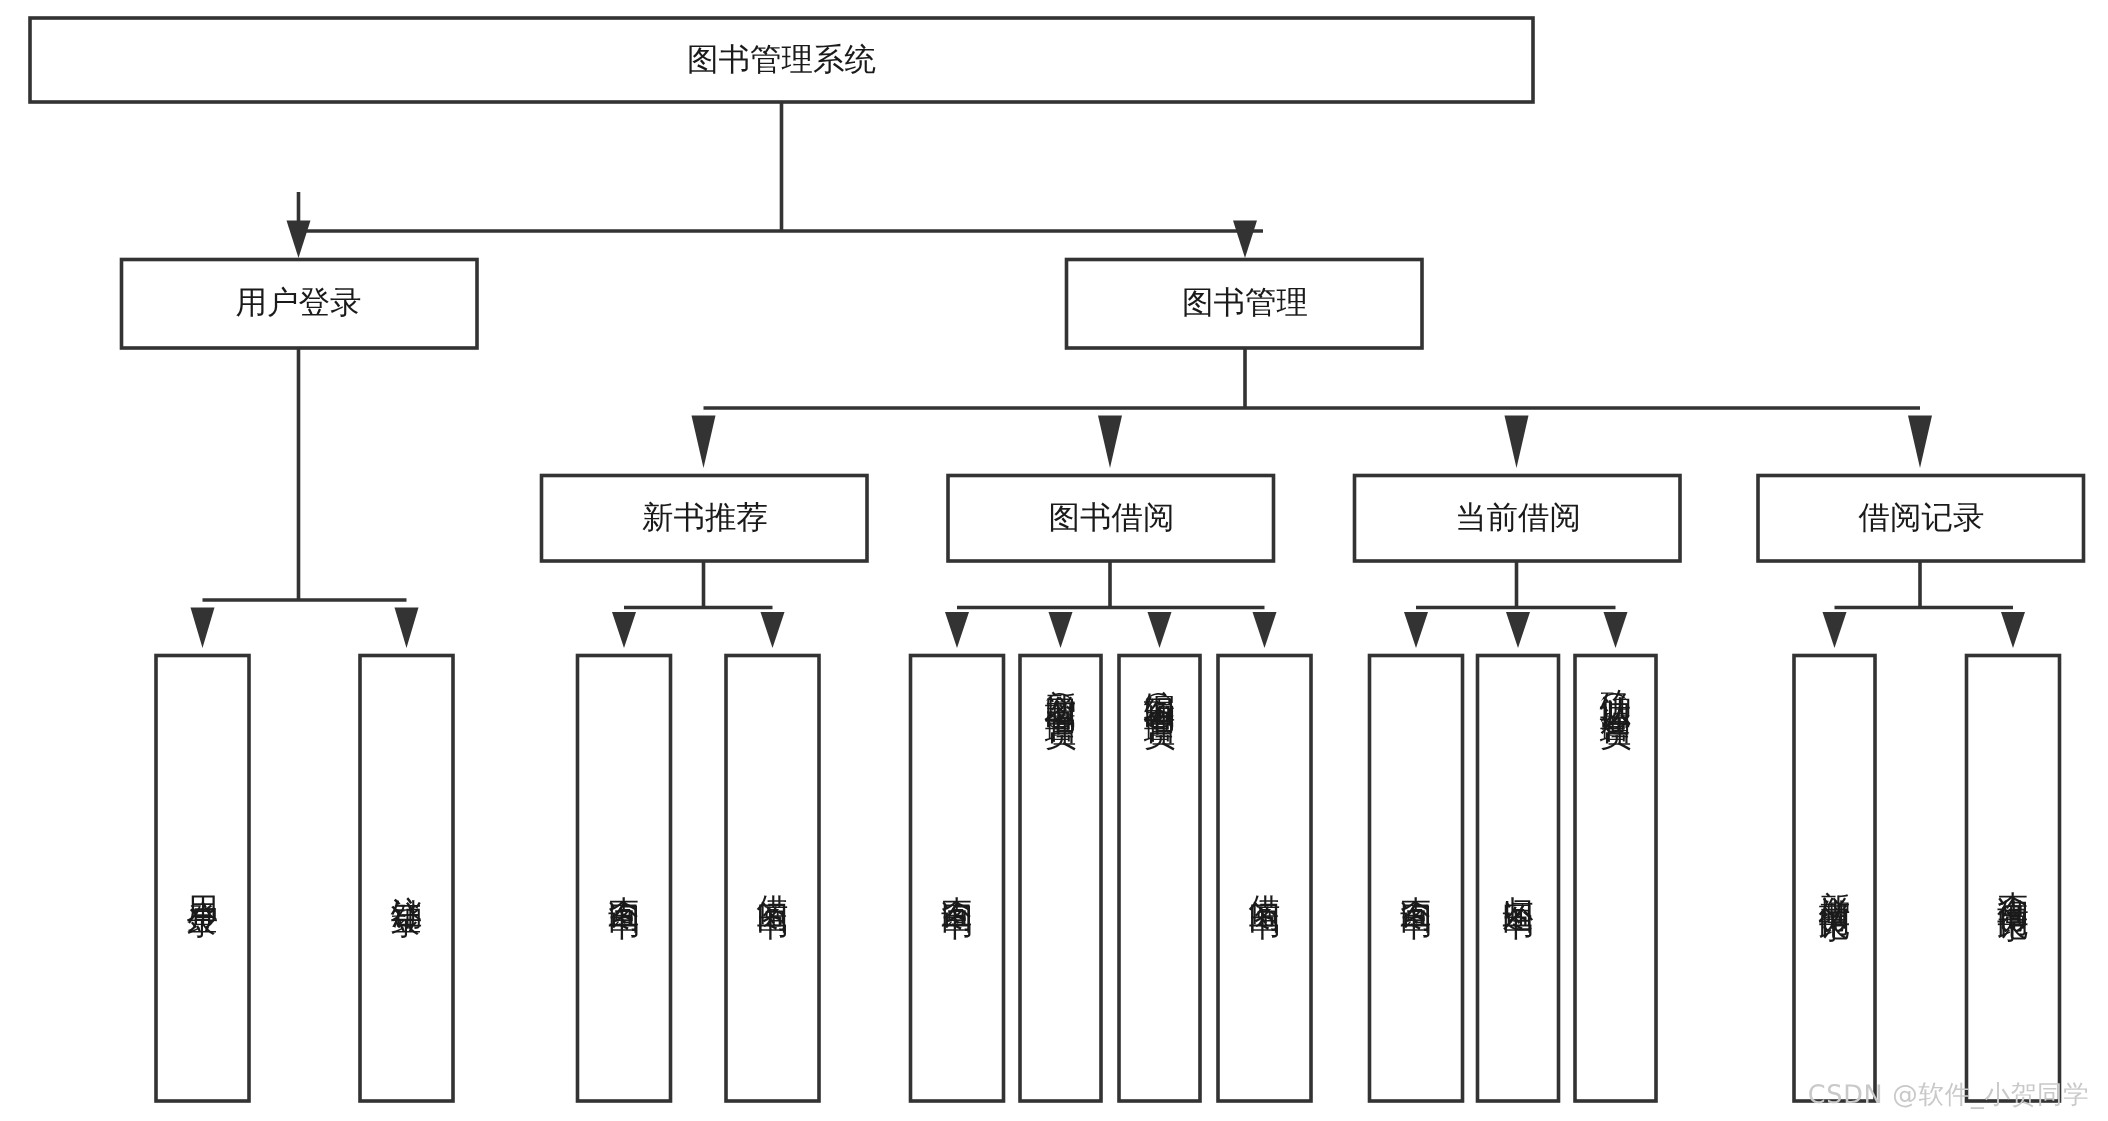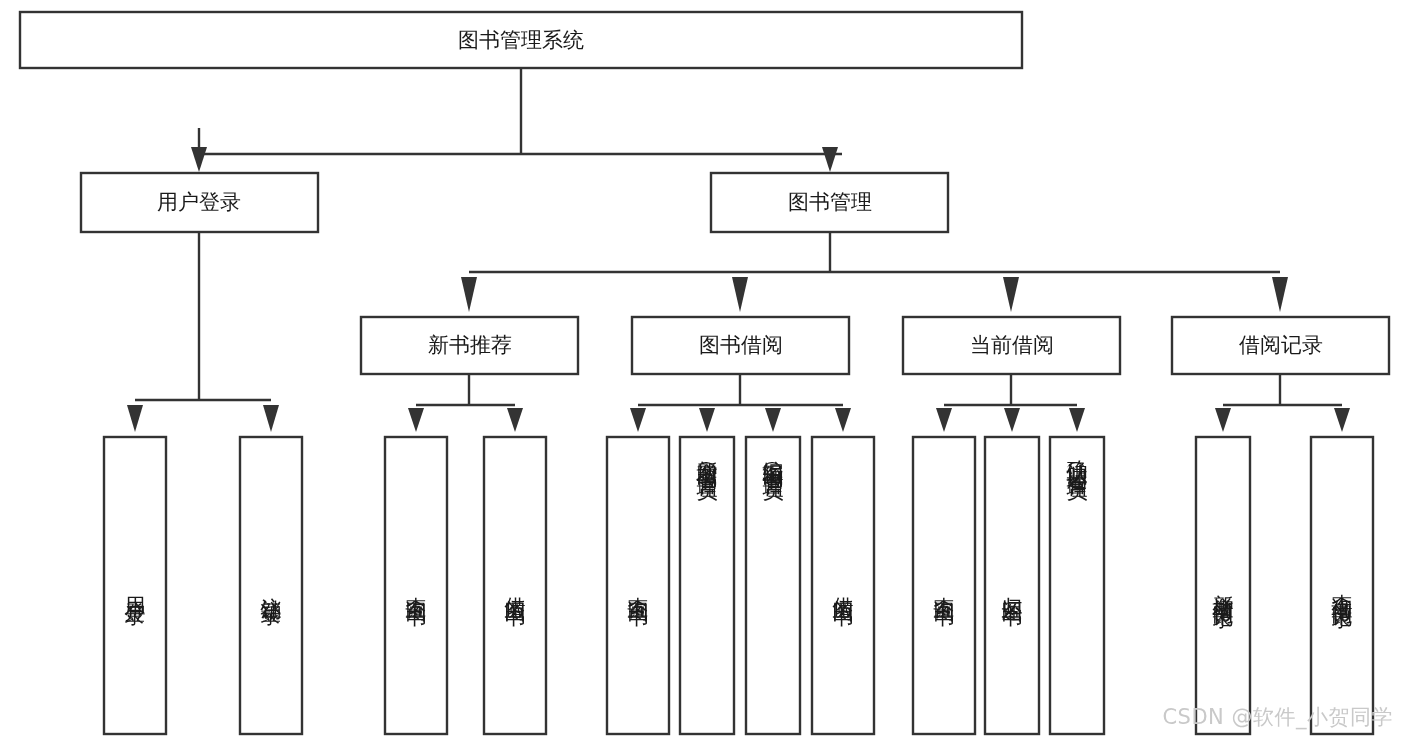--- a/index.html
+++ b/index.html
@@ -36,23 +36,23 @@
     stroke-width: 2.4;
     fill: none;
   }
   .edge-arrow {
     fill: #333333;
     stroke: none;
   }
   .watermark {
     position: absolute;
     right: 12px;
-    bottom: 16px;
-    font-family: "DejaVu Sans", "Liberation Sans", sans-serif;
-    font-size: 21px;
+    bottom: 6px;
+    font-family: "DejaVu Sans", "Liberation Sans", sans-serif;
+    font-size: 17px;
     color: #c9c9c9;
     letter-spacing: 0.5px;
     white-space: nowrap;
     pointer-events: none;
   }
 </style>
 </head>
 <body>
 
 <svg id="diagram" viewBox="0 0 1405 747" xmlns="http://www.w3.org/2000/svg">

